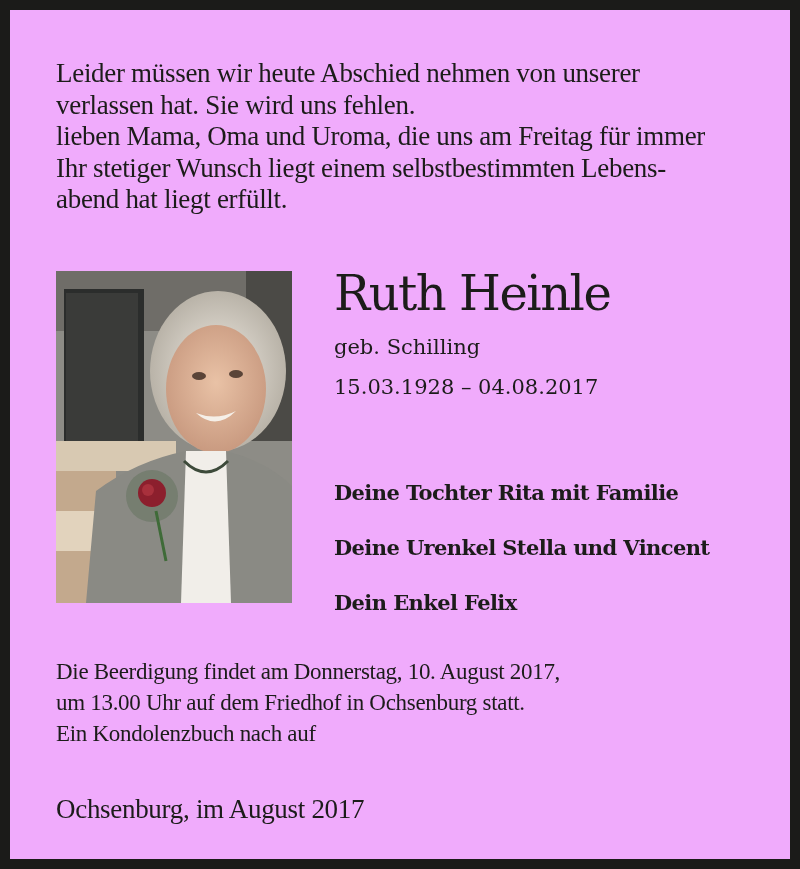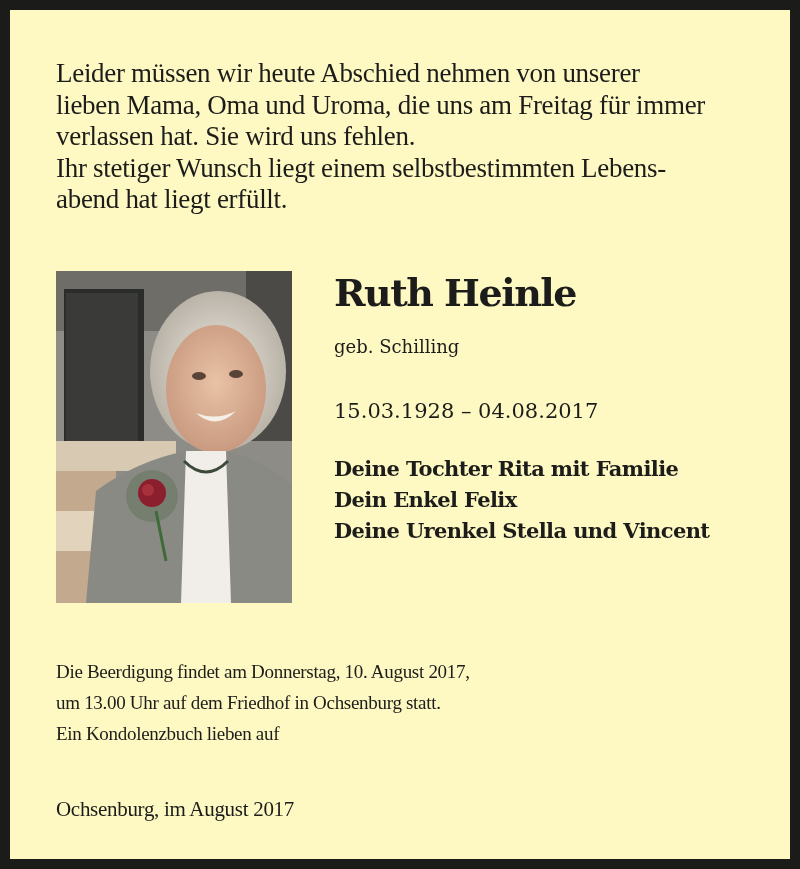--- a/index.html
+++ b/index.html
@@ -1,38 +1,38 @@
 <!DOCTYPE html>
 <html><head>
 <meta charset="utf-8">
 <style>
   html, body { margin: 0; padding: 0; }
   body { width: 800px; height: 869px; background: #1b1b19; position: relative; overflow: hidden; }
-  .card { position: absolute; left: 10px; top: 10px; width: 780px; height: 849px; background: #fef9c3; }
+  .card { position: absolute; left: 10px; top: 10px; width: 780px; height: 849px; background: #f0abfc; }
   .intro { position: absolute; left: 46px; top: 48px; width: 720px; font-family: "Liberation Serif", serif; font-size: 27px; line-height: 31.5px; color: #1c1c1a; letter-spacing: -0.3px; }
   .intro div { white-space: nowrap; }
   .photo { position: absolute; left: 46px; top: 261px; width: 236px; height: 332px; overflow: hidden; background: #7b7a74; }
-  .name { position: absolute; left: 324px; top: 248px; font-family: "DejaVu Serif", serif; font-weight: bold; font-size: 38px; line-height: 70px; color: #1c1c1a; letter-spacing: -1.5px; white-space: nowrap; }
-  .maiden { position: absolute; left: 324px; top: 322px; font-family: "DejaVu Serif", serif; font-size: 18px; line-height: 30px; color: #1c1c1a; white-space: nowrap; }
-  .dates { position: absolute; left: 324px; top: 386px; font-family: "DejaVu Serif", serif; font-size: 21px; line-height: 30px; color: #1c1c1a; white-space: nowrap; }
+  .name { position: absolute; left: 324px; top: 248px; font-family: "DejaVu Serif", serif; font-weight: normal; font-size: 48px; line-height: 70px; color: #1c1c1a; letter-spacing: -1.5px; white-space: nowrap; }
+  .maiden { position: absolute; left: 324px; top: 322px; font-family: "DejaVu Serif", serif; font-size: 21px; line-height: 30px; color: #1c1c1a; white-space: nowrap; }
+  .dates { position: absolute; left: 324px; top: 362px; font-family: "DejaVu Serif", serif; font-size: 21px; line-height: 30px; color: #1c1c1a; white-space: nowrap; }
   .mourners { position: absolute; left: 324px; top: 443px; font-family: "DejaVu Serif", serif; font-weight: bold; font-size: 21px; line-height: 31px; color: #1c1c1a; letter-spacing: -0.6px; }
-  .mourners div { white-space: nowrap; }
-  .funeral { position: absolute; left: 46px; top: 646px; font-family: "Liberation Serif", serif; font-size: 19px; line-height: 31px; color: #1c1c1a; letter-spacing: -0.3px; }
+  .mourners div { white-space: nowrap; margin-top: 24px; }
+  .funeral { position: absolute; left: 46px; top: 646px; font-family: "Liberation Serif", serif; font-size: 23px; line-height: 31px; color: #1c1c1a; letter-spacing: -0.3px; }
   .funeral div { white-space: nowrap; }
-  .place { position: absolute; left: 46px; top: 784px; font-family: "Liberation Serif", serif; font-size: 21px; line-height: 31px; color: #1c1c1a; letter-spacing: -0.3px; white-space: nowrap; }
+  .place { position: absolute; left: 46px; top: 784px; font-family: "Liberation Serif", serif; font-size: 27px; line-height: 31px; color: #1c1c1a; letter-spacing: -0.3px; white-space: nowrap; }
 </style>
 </head>
 <body>
 
 <div class="card">
 
   <div class="intro">
     <div>Leider müssen wir heute Abschied nehmen von unserer</div>
+    <div>verlassen hat. Sie wird uns fehlen.</div>
     <div>lieben Mama, Oma und Uroma, die uns am Freitag für immer</div>
-    <div>verlassen hat. Sie wird uns fehlen.</div>
     <div>Ihr stetiger Wunsch liegt einem selbstbestimmten Lebens-</div>
     <div>abend hat liegt erfüllt.</div>
   </div>
 
   <div class="photo" title="Portrait photo of an elderly woman with white hair, smiling, wearing a grey blazer with a red flower corsage">
     <svg width="236" height="332" viewBox="0 0 236 332">
       <defs>
         <radialGradient id="face" cx="50%" cy="45%" r="55%">
           <stop offset="0%" stop-color="#e9c2a6"></stop>
           <stop offset="100%" stop-color="#c99a80"></stop>
@@ -64,24 +64,24 @@
       <path d="M100 240 L110 290" stroke="#3f6b38" stroke-width="3"></path>
     </svg>
   </div>
 
   <div class="name">Ruth Heinle</div>
   <div class="maiden">geb. Schilling</div>
   <div class="dates">15.03.1928 – 04.08.2017</div>
 
   <div class="mourners">
     <div>Deine Tochter Rita mit Familie</div>
+    <div>Deine Urenkel Stella und Vincent</div>
     <div>Dein Enkel Felix</div>
-    <div>Deine Urenkel Stella und Vincent</div>
   </div>
 
   <div class="funeral">
     <div>Die Beerdigung findet am Donnerstag, 10. August 2017,</div>
     <div>um 13.00 Uhr auf dem Friedhof in Ochsenburg statt.</div>
-    <div>Ein Kondolenzbuch lieben auf</div>
+    <div>Ein Kondolenzbuch nach auf</div>
   </div>
 
   <div class="place">Ochsenburg, im August 2017</div>
 </div>
 
 </body></html>

